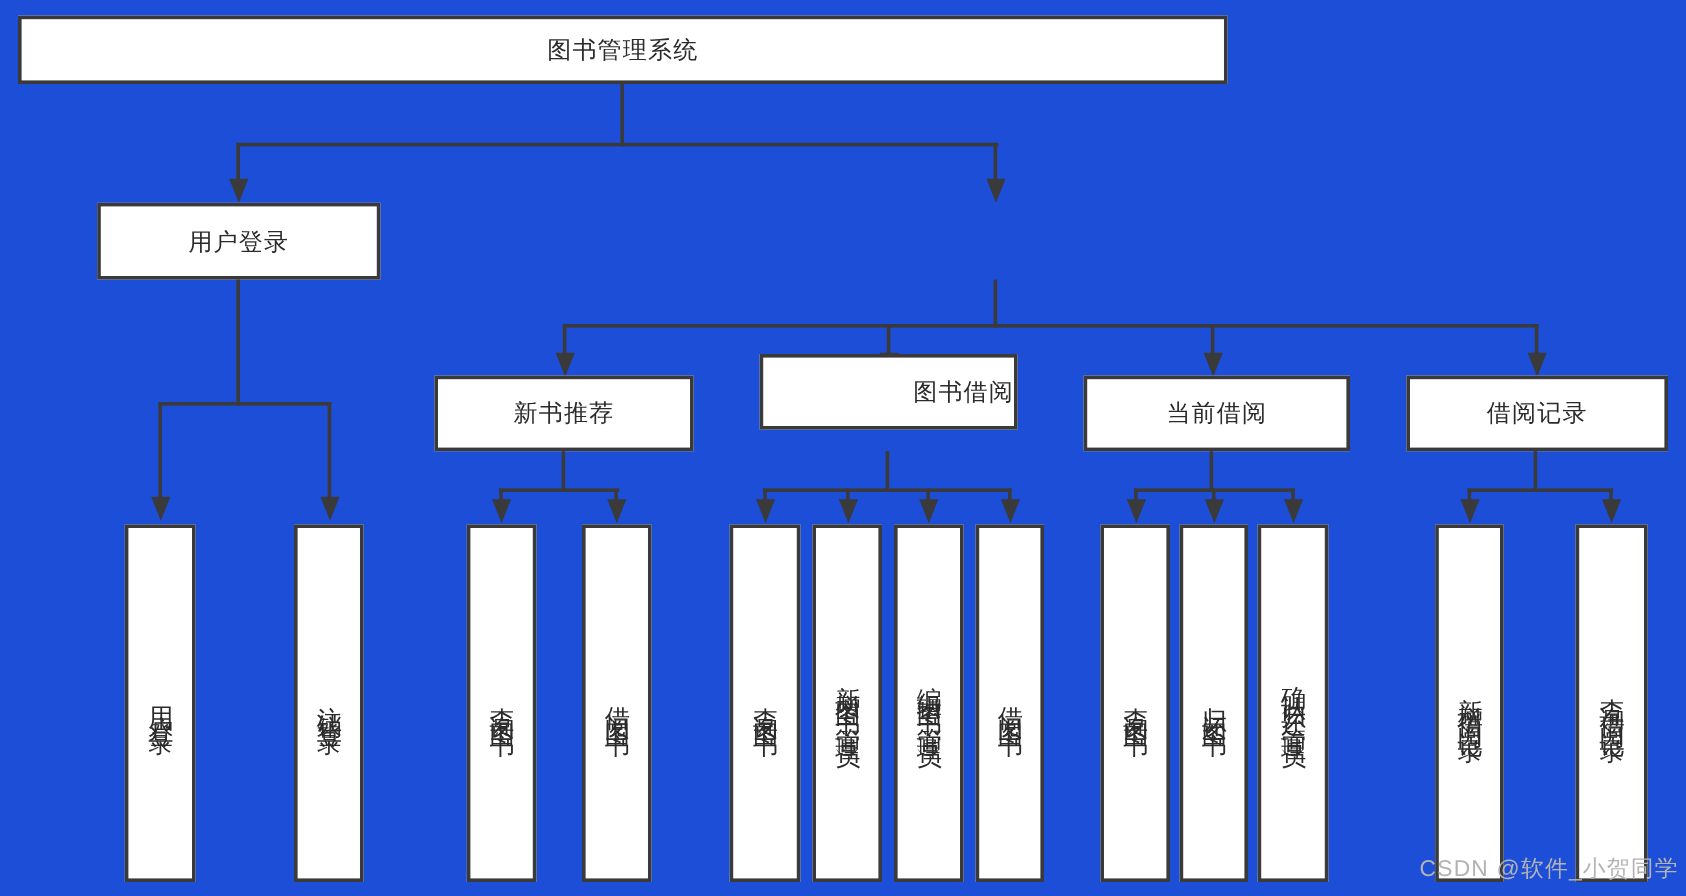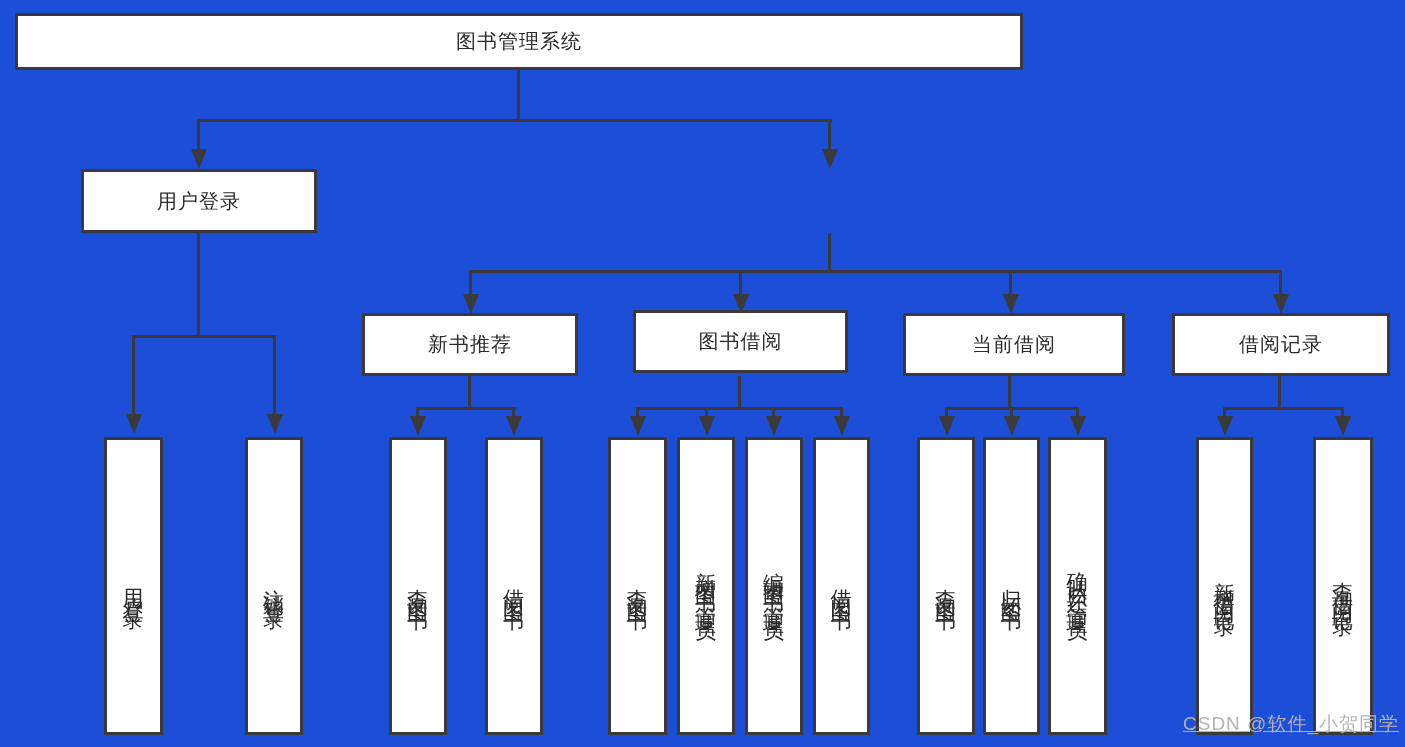--- a/index.html
+++ b/index.html
@@ -19,21 +19,21 @@
   }
   .hline { position:absolute; height:3px; background:#3a3a3a; }
   .vline { position:absolute; width:3px;  background:#3a3a3a; }
   .arrow-down {
     position:absolute; width:0; height:0;
     border-left:8px solid transparent; border-right:8px solid transparent;
     border-top:20px solid #3a3a3a;
   }
   .watermark {
     position:absolute; left:1183px; top:711px;
-    font-size:19px; color:#b3b3b3; letter-spacing:1px; white-space:nowrap;text-decoration:underline;
+    font-size:19px; color:#b3b3b3; letter-spacing:1px; white-space:nowrap;
   }
 </style>
 </head>
 <body>
 
 <div class="canvas">
 
   <div class="node" style="left:15px; top:13px; width:1008px; height:57px;">
     <span>图书管理系统</span>
   </div>
@@ -63,21 +63,21 @@
   <div class="vline" style="left:739px; top:270px; height:26px;"></div>
   <div class="arrow-down" style="left:733px; top:294px;"></div>
   <div class="vline" style="left:1009px; top:270px; height:26px;"></div>
   <div class="arrow-down" style="left:1003px; top:294px;"></div>
   <div class="vline" style="left:1279px; top:270px; height:26px;"></div>
   <div class="arrow-down" style="left:1273px; top:294px;"></div>
 
   <div class="node" style="left:362px; top:313px; width:216px; height:63px;">
     <span>新书推荐</span>
   </div>
-  <div class="node" style="left:633px; top:310px; width:215px; height:63px;">
+  <div class="node" style="left:633px; top:295px; width:215px; height:63px;justify-content:flex-end;">
     <span>图书借阅</span>
   </div>
   <div class="node" style="left:903px; top:313px; width:222px; height:63px;">
     <span>当前借阅</span>
   </div>
   <div class="node" style="left:1172px; top:313px; width:218px; height:63px;">
     <span>借阅记录</span>
   </div>
 
   <div class="vline" style="left:468px; top:376px; height:34px;"></div>

